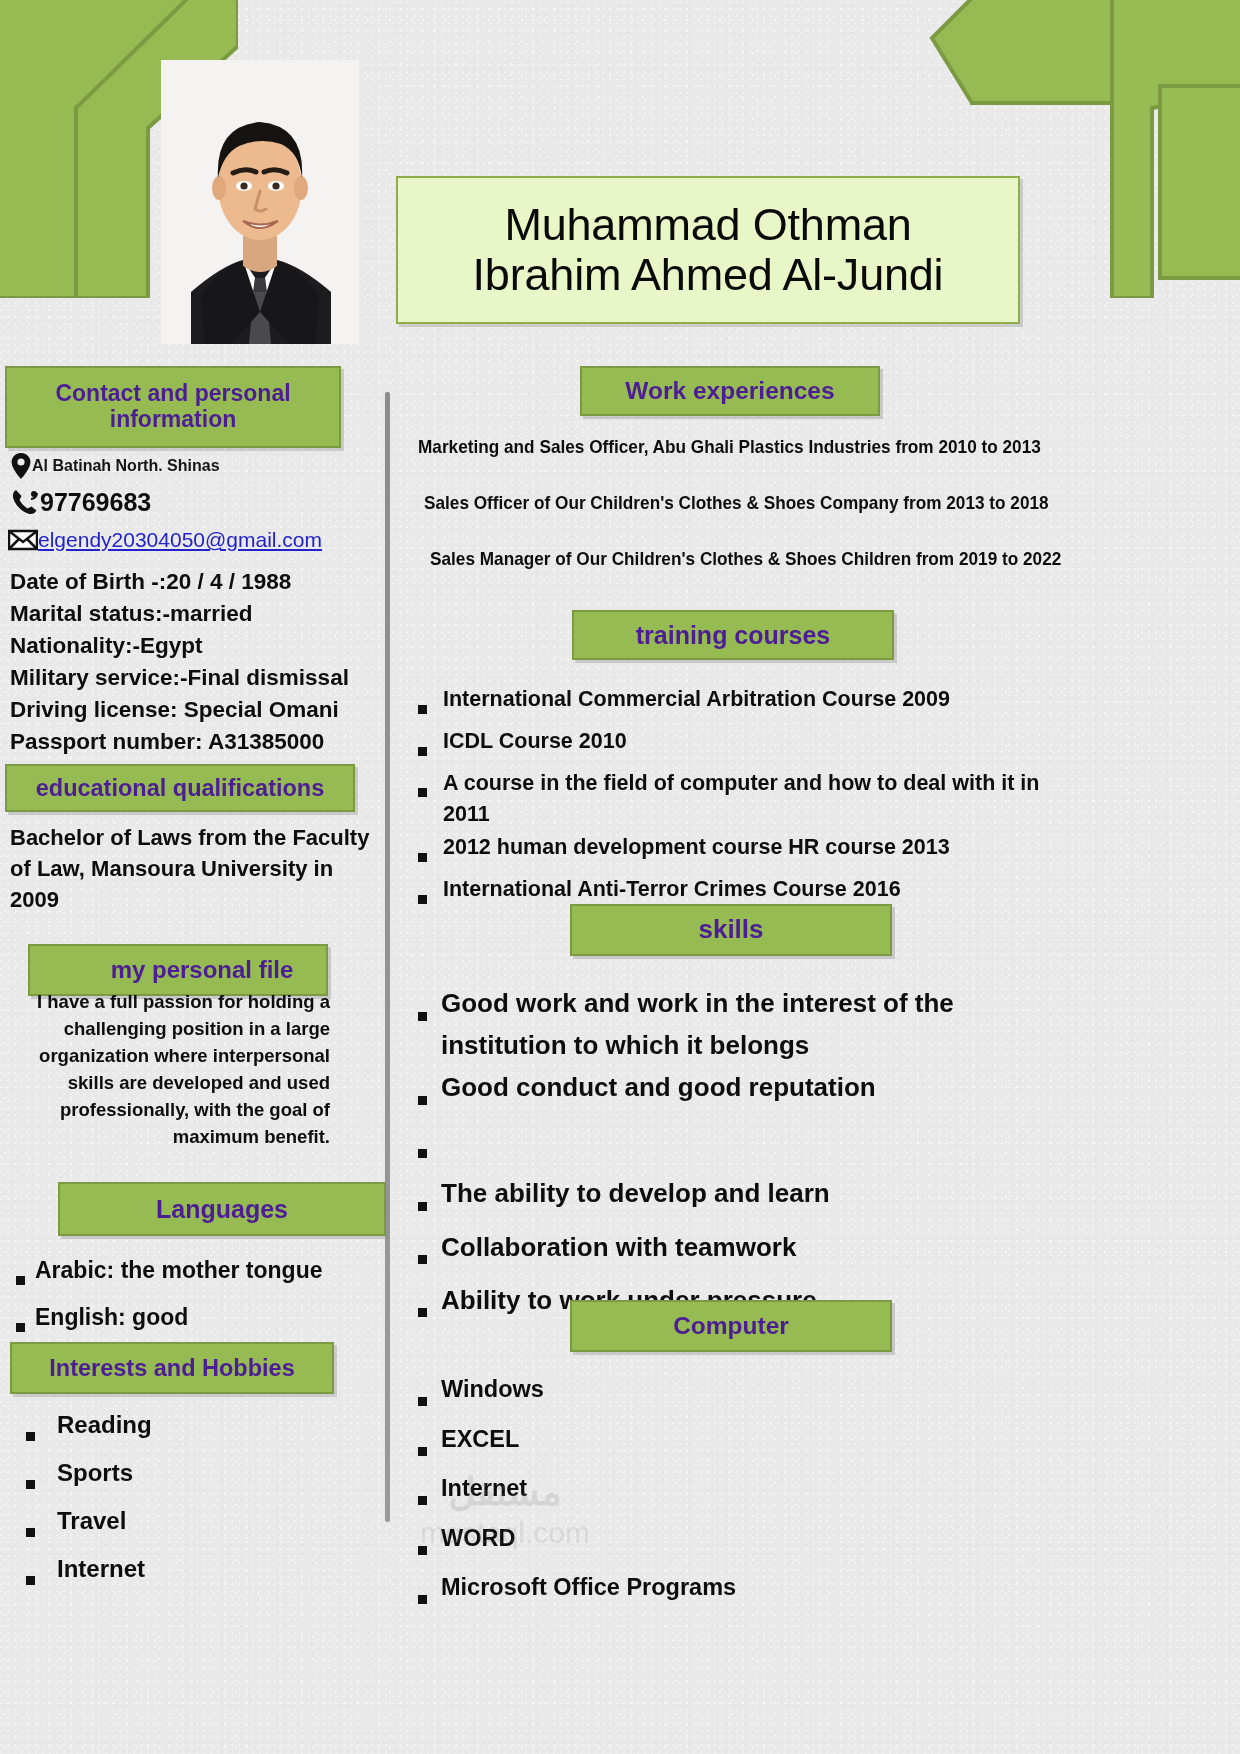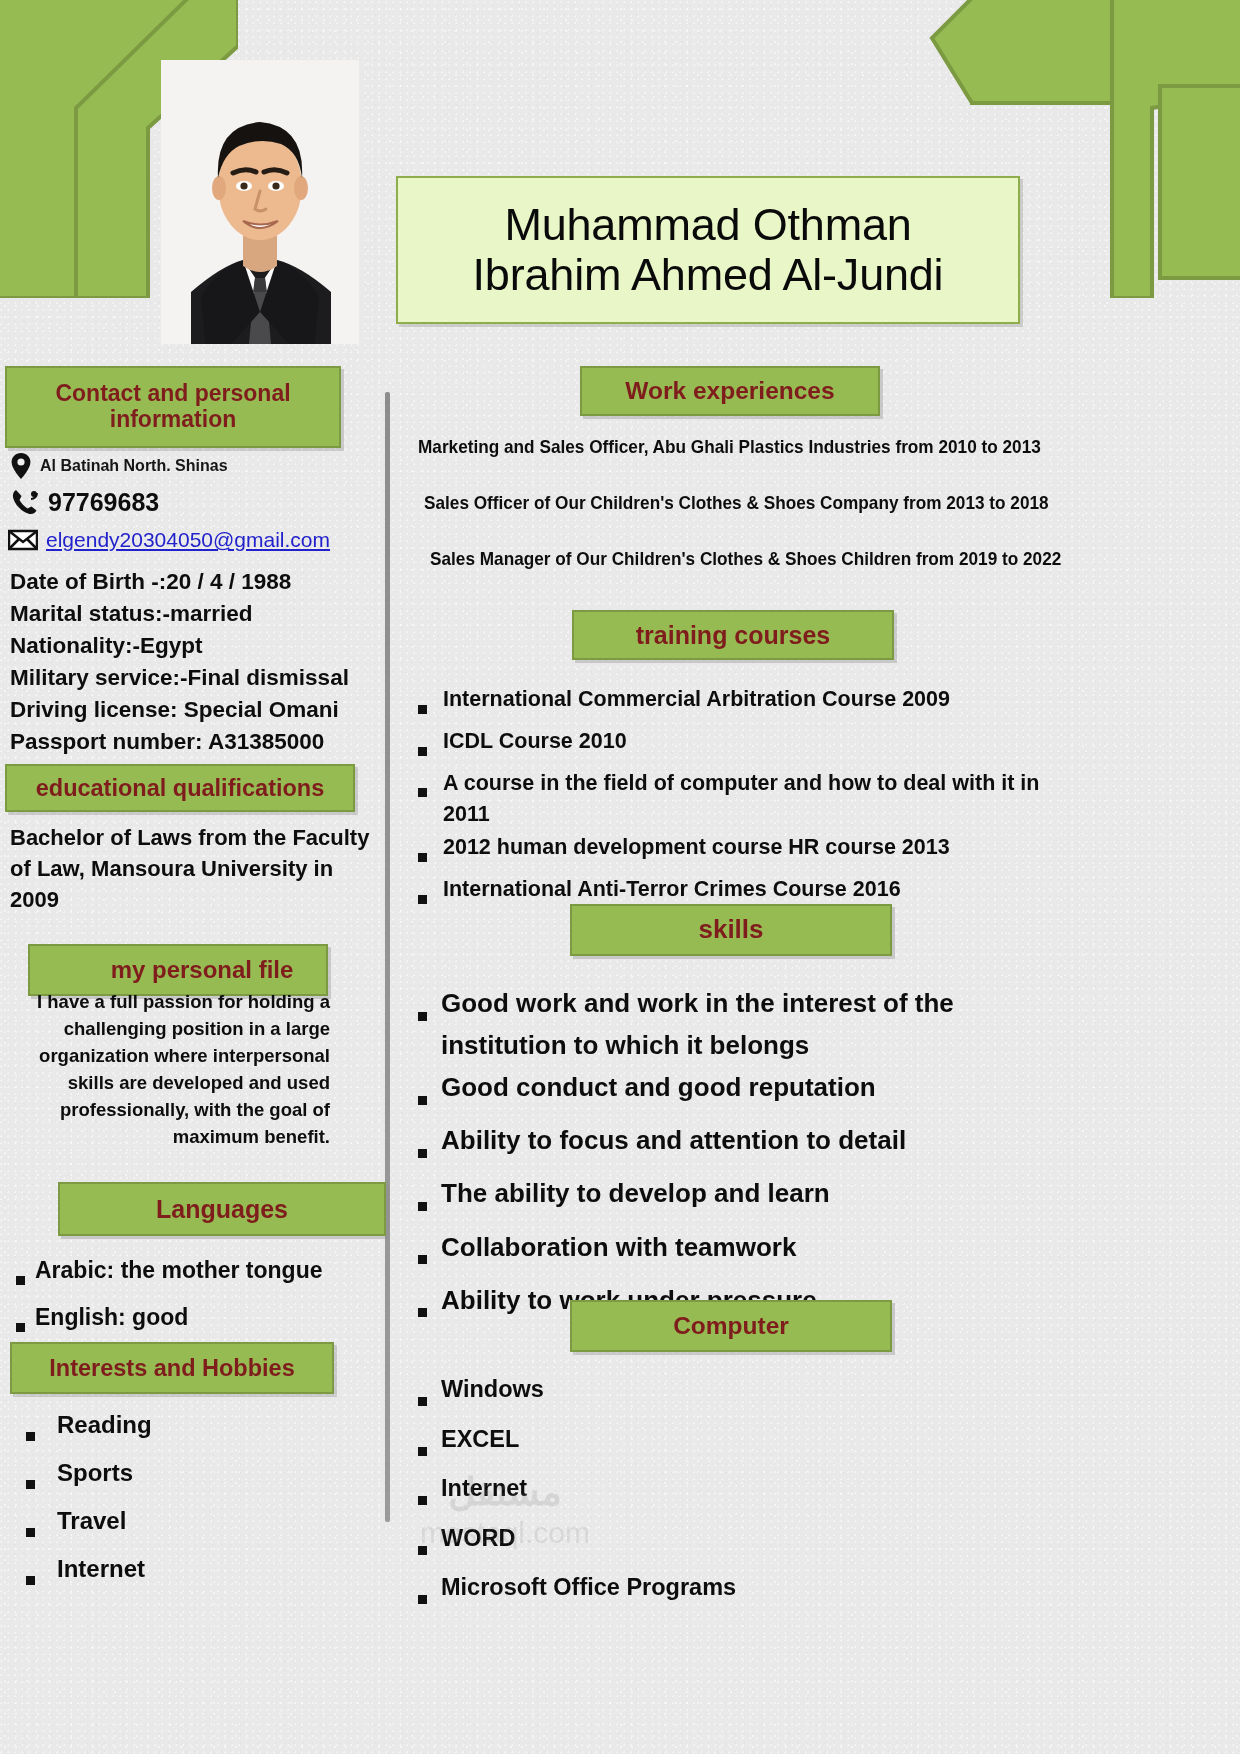--- a/index.html
+++ b/index.html
@@ -82,33 +82,32 @@
   
   .hdr {
     position: absolute;
     background: #96bb52;
     border: 2px solid #7c9a41;
     box-shadow: 3px 3px 0 rgba(140,140,140,0.35);
     display: flex;
     align-items: center;
     justify-content: center;
     text-align: center;
-    color: #7f1d1d;
+    color: #4c1d95;
     font-weight: bold;
     line-height: 1.12;
   }
 
   
   #hdr-contact { left: 5px; top: 366px; width: 336px; height: 82px; font-size: 23px; }
 
   .contact-row {
     position: absolute;
     display: flex;
     align-items: center;
-    gap: 8px;
   }
   #row-location { left: 10px; top: 452px; }
   #row-location .txt { font-size: 16px; color: #161616; font-weight: 600; }
   #row-phone { left: 10px; top: 487px; }
   #row-phone .txt { font-size: 25px; color: #0d0d0d; font-weight: bold; }
   #row-email { left: 8px; top: 528px; }
   #row-email .txt {
     font-size: 21px; color: #2222cc; text-decoration: underline; text-align: right;
   }
 
@@ -406,21 +405,20 @@
     <li>
         <span class="bull"></span>
         <span>Good work and work in the interest of the institution to which it belongs</span>
       </li>
     <li>
         <span class="bull"></span>
         <span> Good conduct and good reputation</span>
       </li>
     <li>
         <span class="bull"></span>
-        <span>Ability to focus and attention to detail</span>
       </li>
     <li>
         <span class="bull"></span>
         <span>The ability to develop and learn</span>
       </li>
     <li>
         <span class="bull"></span>
         <span>Collaboration with teamwork</span>
       </li>
     <li>

